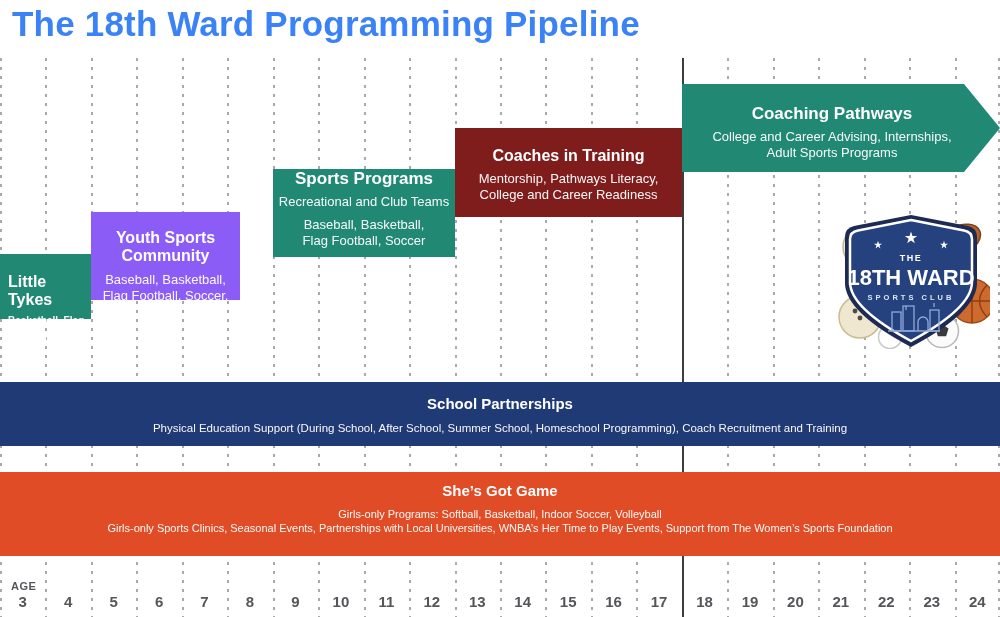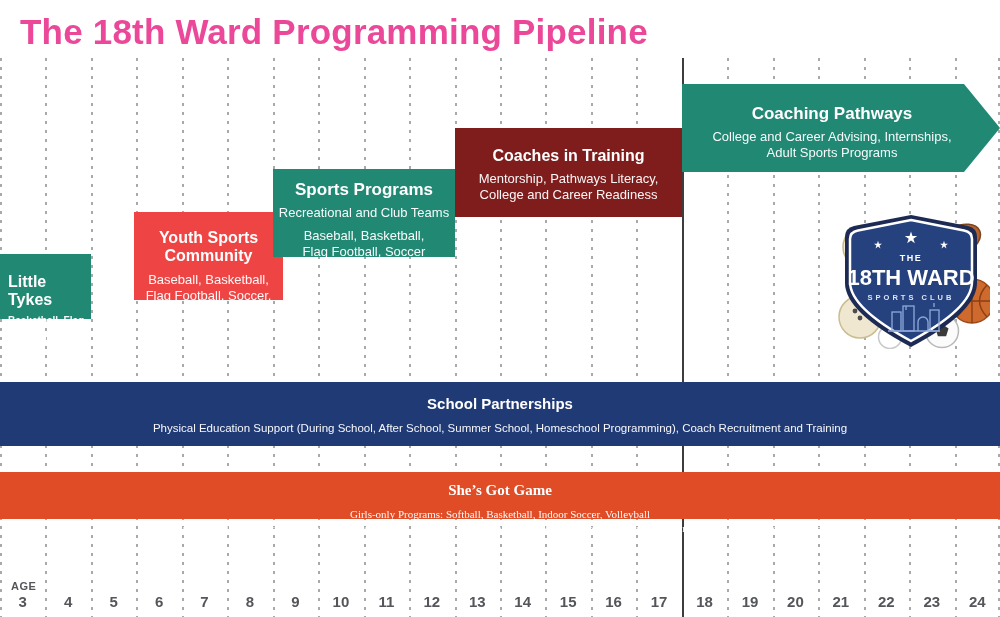--- a/index.html
+++ b/index.html
@@ -3,23 +3,23 @@
 <meta charset="utf-8">
 <style>
   html, body { margin: 0; padding: 0; background: #ffffff; }
   body {
     width: 1000px; height: 617px; position: relative; overflow: hidden;
     font-family: "Liberation Sans", sans-serif;
   }
   .canvas { position: absolute; inset: 0; width: 1000px; height: 617px; }
 
   .page-title {
-    position: absolute; left: 8px; top: 0px; margin: 12px;
+    position: absolute; left: 8px; top: 0px; margin: 4px;
     font-size: 35px; font-weight: 800; letter-spacing: 0.2px;
-    color: #ec4899;
+    color: #3b82f6;
   }
 
   
   .vline {
     position: absolute; top: 58px; height: 559px; width: 2px;
     background-image: repeating-linear-gradient(#a9a9a9 0 3px, transparent 3px 9px);
     z-index: 1;
   }
   .vline.solid { background-image: none; background-color: #3d3d3d; }
 
@@ -33,27 +33,27 @@
 
   .bar-little-tykes {
     left: 0; top: 254px; width: 91px; height: 65px;
     background: #218874; text-align: left; padding: 19px 6px 0 8px;
   }
   .bar-little-tykes .bar-title { font-size: 16px; }
   .bar-little-tykes .bar-line { font-size: 10px; line-height: 15.5px; margin-top: 4px; font-weight: bold; }
 
   .bar-youth {
     left: 91px; top: 212px; width: 149px; height: 88px;
-    background: #ef4444; padding-top: 17px; margin-left: 43px;
+    background: #8b5cf6; padding-top: 17px;
   }
   .bar-youth .bar-title { font-size: 16px; margin-bottom: 7px; }
 
   .bar-sports {
     left: 273px; top: 169px; width: 182px; height: 88px;
-    background: #218874; padding-top: 11px;
+    background: #218874; 
   }
   .bar-sports .bar-title { font-size: 17px; margin-bottom: 5px; }
   .bar-sports .bar-subtitle { font-size: 13px; line-height: 16px; }
   .bar-sports .group-gap { margin-top: 7px; }
 
   .bar-coaches {
     left: 455px; top: 128px; width: 227px; height: 89px;
     background: #7f1d1d; padding-top: 19px;
   }
   .bar-coaches .bar-title { font-size: 16px; margin-bottom: 6px; }
@@ -66,22 +66,22 @@
   .bar-pathways .bar-title { font-size: 17px; margin-bottom: 5px; }
 
   .bar-school {
     left: 0; top: 382px; width: 1000px; height: 64px;
     background: #203a76; padding-top: 13px;
   }
   .bar-school .bar-title { font-size: 15px; margin-bottom: 8px; }
   .bar-school .bar-line { font-size: 11.5px; white-space: nowrap; }
 
   .bar-sgg {
-    left: 0; top: 472px; width: 1000px; height: 47px;
-    background: #e04c26; padding-top: 10px; font-family: Liberation Serif, serif;
+    left: 0; top: 472px; width: 1000px; height: 84px;
+    background: #e04c26; padding-top: 10px;
   }
   .bar-sgg .bar-title { font-size: 15px; margin-bottom: 9px; }
   .bar-sgg .bar-line { font-size: 11px; line-height: 13.5px; white-space: nowrap; }
 
   
   .age-word {
     position: absolute; left: 11px; top: 580px; z-index: 2;
     font-size: 11px; font-weight: 700; color: #55565a; letter-spacing: 0.5px;
   }
   .age-row {

